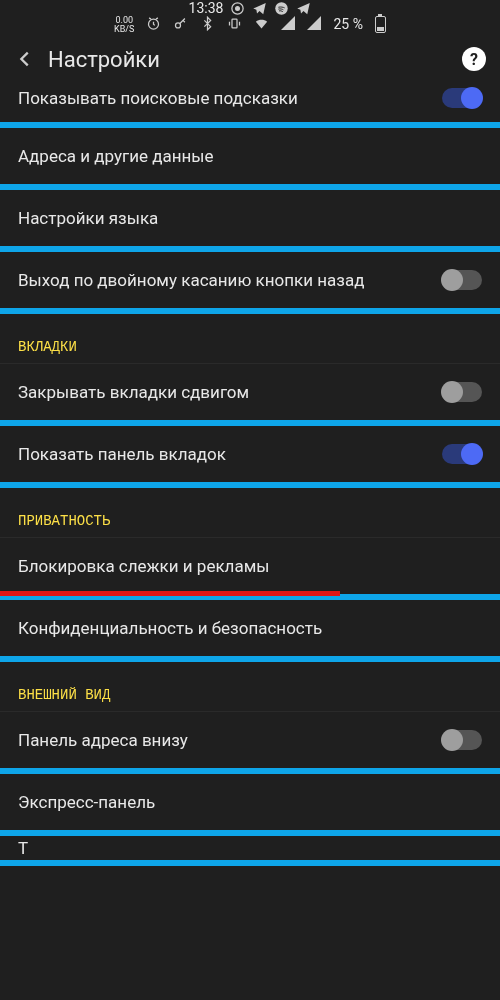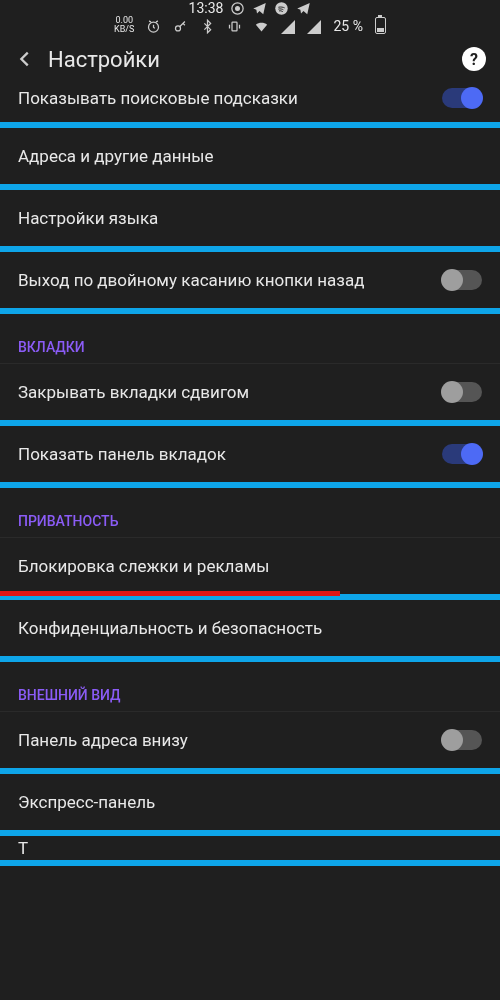--- a/index.html
+++ b/index.html
@@ -15,21 +15,21 @@
     height: 30px;
     display: flex;
     align-items: center;
     justify-content: space-between;
     padding: 0 10px;
     font-size: 14px;
     background: #1f1f1f;
     flex-direction: column;
   }
   .status-left { display: flex; align-items: center; gap: 7px; }
-  .status-right { display: flex; align-items: flex-end; gap: 12px; }
+  .status-right { display: flex; align-items: flex-start; gap: 12px; }
   .status-right .kbs { font-size: 9px; line-height: 1; text-align: center; }
   .icon-sm { width: 15px; height: 15px; }
   .header {
     height: 58px;
     display: flex;
     align-items: center;
     padding: 0 14px;
     gap: 12px;
   }
   .header-title { font-size: 22px; font-weight: 400; flex: 1; }
@@ -55,24 +55,25 @@
     padding-bottom: 6px;
     align-items: flex-start;
     padding-top: 0;
   }
   .row-label { flex: 1; }
   .section-header {
     height: 50px;
     display: flex;
     align-items: flex-end;
     padding: 0 31px 8px 18px;
-    color: #8b5cf6;
+    color: #fde047;
     font-size: 14px;
     font-weight: 500;
     border-bottom: 1px solid #2a2a2a;
+    font-family: Liberation Mono, monospace;
   }
   .toggle {
     width: 40px; height: 20px;
     border-radius: 10px;
     background: #555;
     position: relative;
     flex-shrink: 0;
   }
   .toggle::after {
     content: '';

